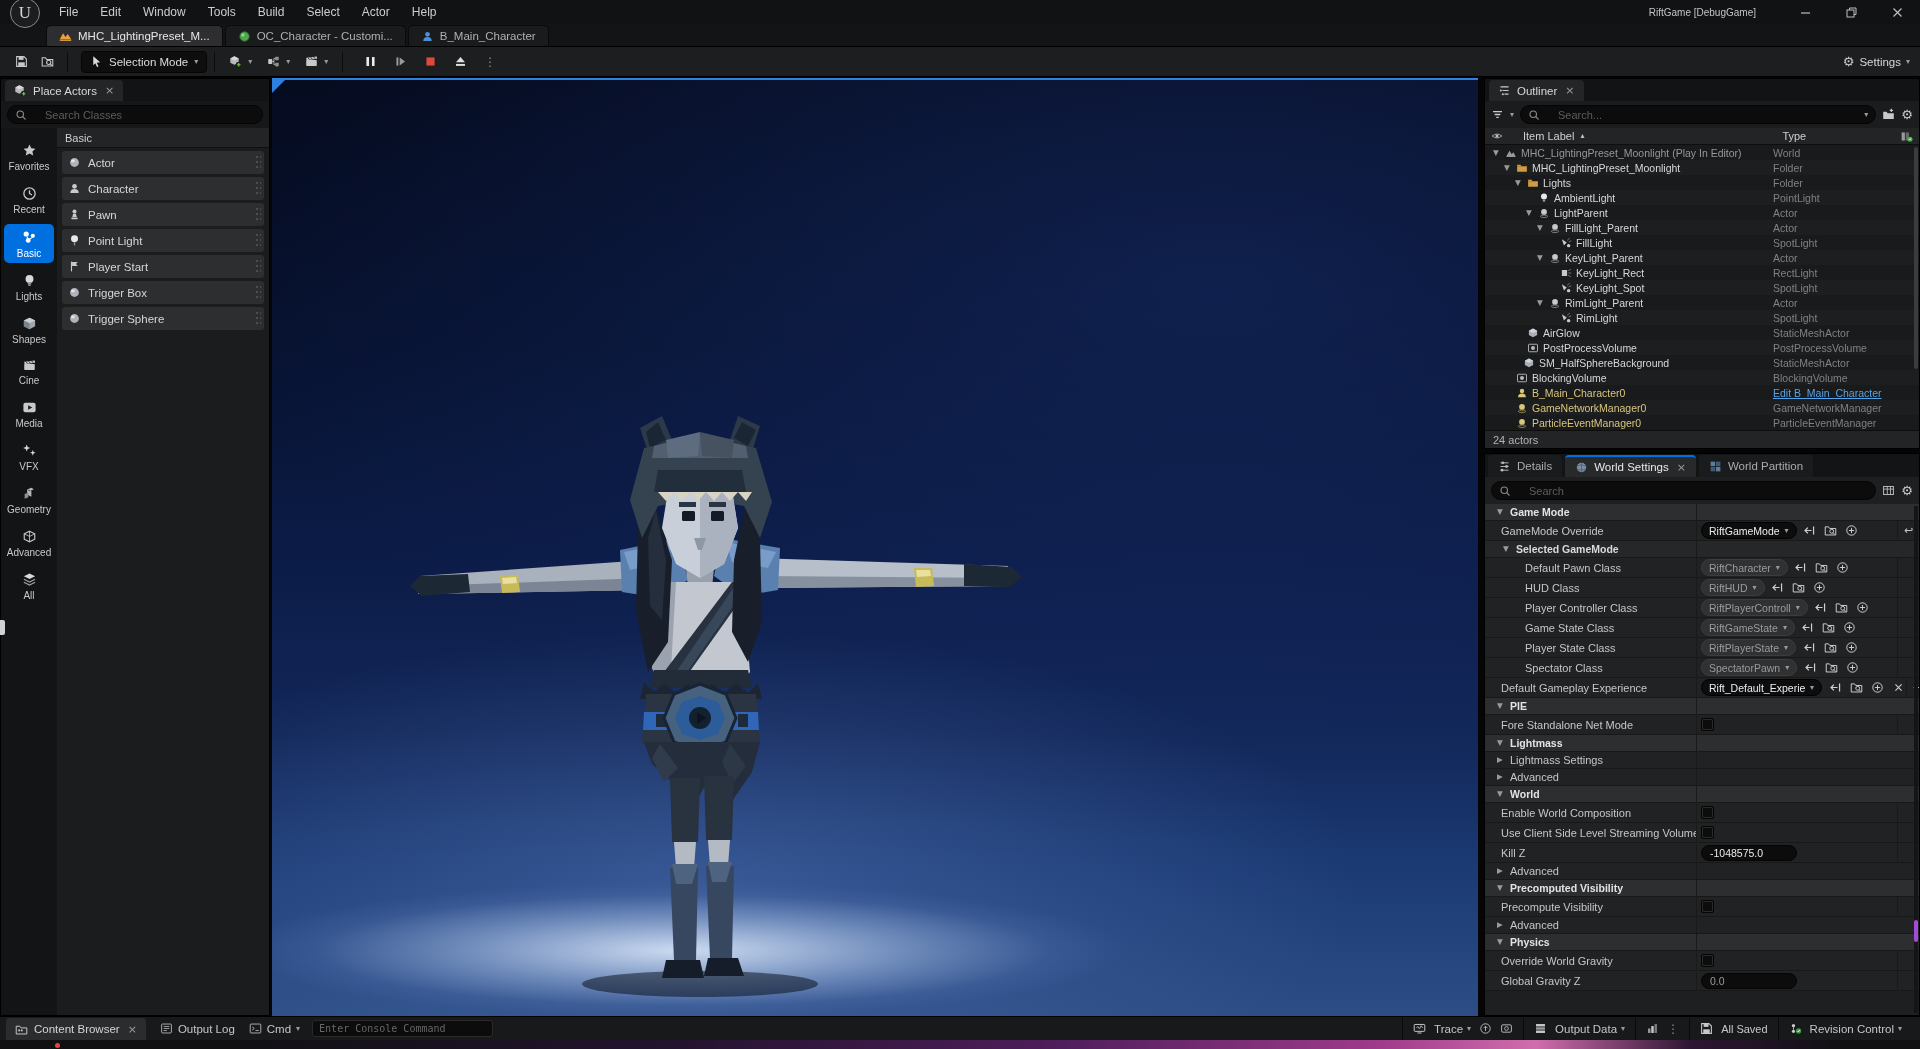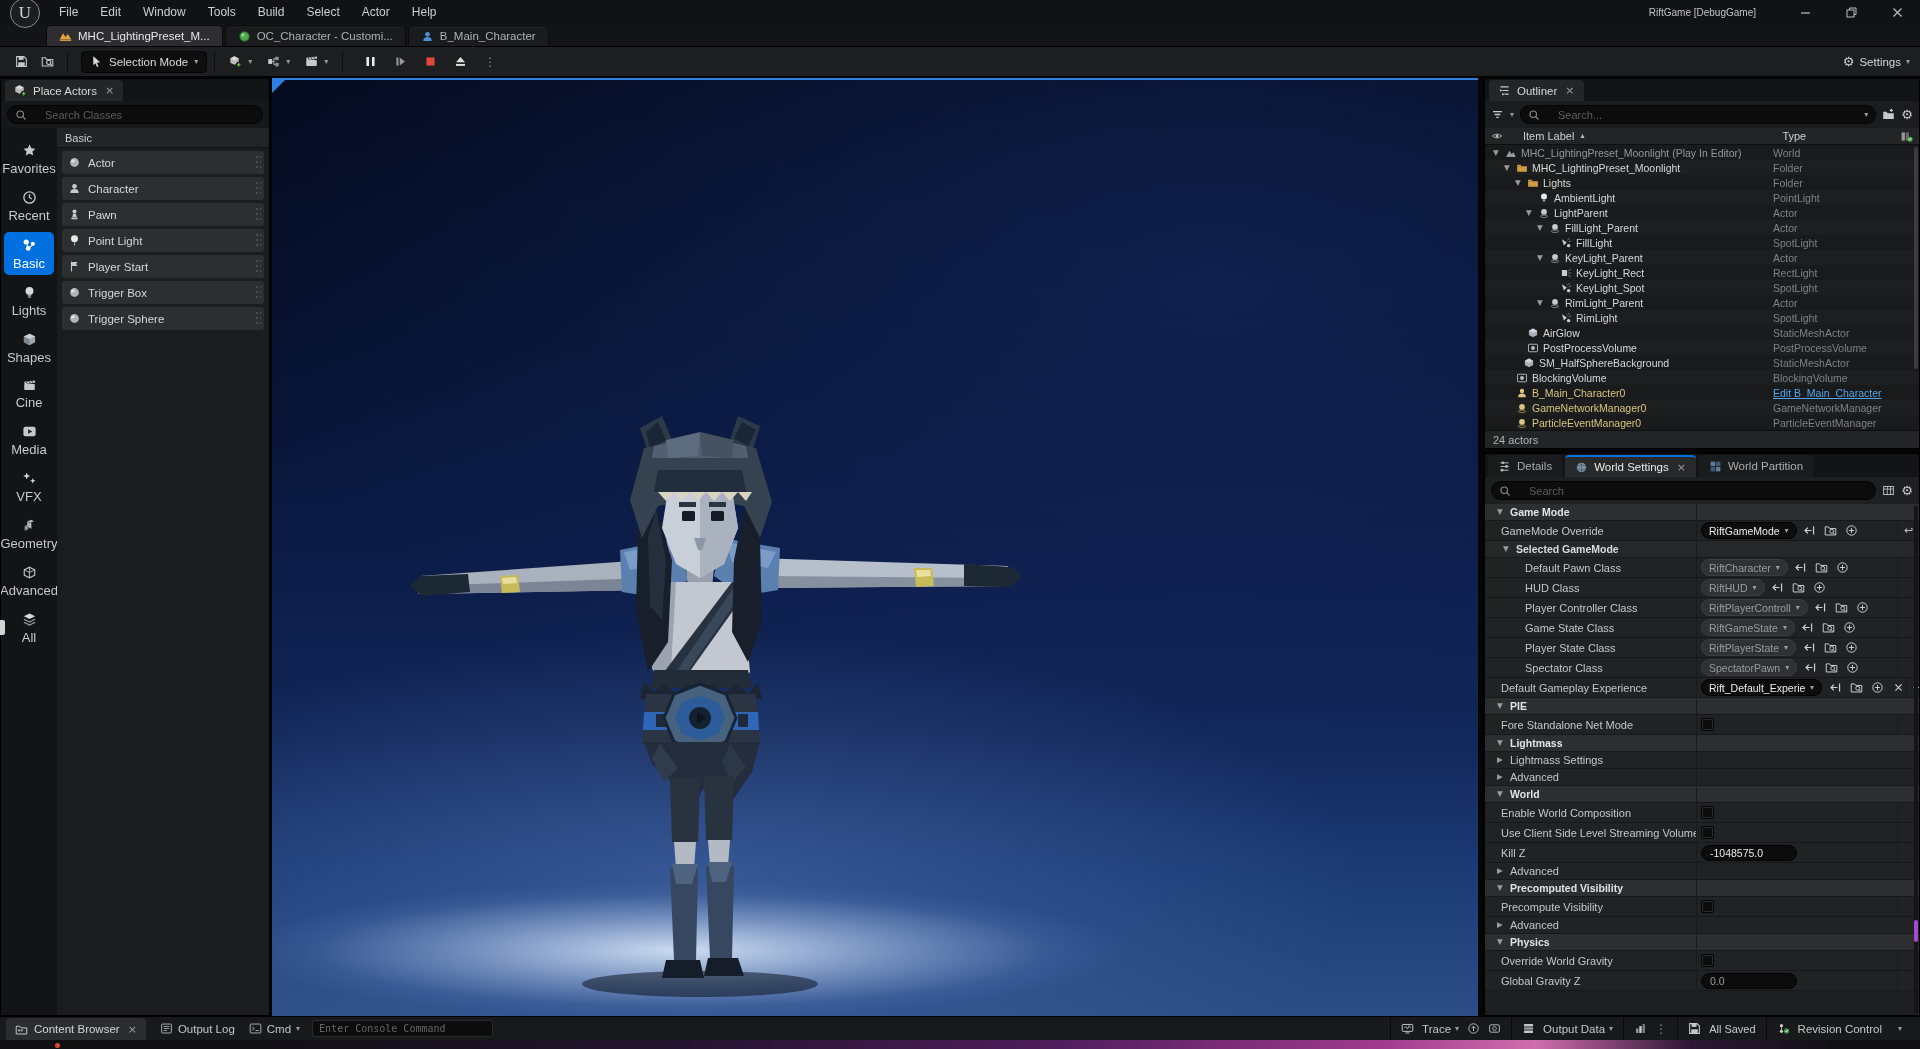--- a/index.html
+++ b/index.html
@@ -50,21 +50,21 @@
   .closex { color:#9a9a9a; font-size:11px; padding-left:2px; }
   .searchrow { padding:4px 6px; }
   .searchbox { height:19px; background:#0c0c0c; border:1px solid #040404; border-radius:10px;
     display:flex; align-items:center; gap:18px; padding:0 7px; }
   .searchbox input { flex:1; background:transparent; border:none; outline:none; color:#cfcfcf;
     font-size:11px; font-family:"Liberation Sans",sans-serif; min-width:0; }
   .searchbox input::placeholder { color:#5d5d5d; }
   .pa-body { display:flex; height:calc(100% - 49px); }
   .cat-rail { width:56px; background:#131415; padding-top:10px; display:flex; flex-direction:column; align-items:center; gap:5px; overflow:hidden; }
   .cat { width:50px; padding:5px 0 4px; display:flex; flex-direction:column; align-items:center; gap:3px;
-    border-radius:5px; color:#b9b9b9; font-size:13px; }
+    border-radius:5px; color:#b9b9b9; font-size:10px; }
   .cat.selected { background:#0070E0; color:#fff; }
   .pa-list { flex:1; background:#1b1c1d; overflow:hidden; }
   .pa-header { height:20px; background:#232425; display:flex; align-items:center; padding-left:8px;
     font-size:11px; color:#d0d0d0; border-bottom:1px solid #101010; }
   .pa-item { height:23px; margin:3px 5px; background:#2d2e30; border-radius:3px; display:flex; align-items:center;
     gap:7px; padding:0 6px; color:#d6d6d6; font-size:11.5px; position:relative; }
   .pa-item:after { content:""; position:absolute; right:3px; top:4px; bottom:4px; width:5px;
     background:radial-gradient(circle 1px at 1px 2px,#555 1px,transparent 1.2px) 0 0/4px 5px repeat; opacity:.8; }
 
   
@@ -1444,21 +1444,21 @@
     <div class="sb-group">
       <span>
           <svg viewBox="0 0 16 16" width="13" height="13">
             <circle cx="5.5" cy="4.5" r="2" fill="#c9c9c9"></circle>
             <circle cx="5.5" cy="11.5" r="2" fill="#c9c9c9"></circle>
             <path d="M5.5 6.5 v3" stroke="#c9c9c9" stroke-width="1.2"></path>
             <circle cx="11.8" cy="11" r="3.2" fill="#3E9B43"></circle>
             <path d="M10.3 11 l1.1 1.1 2 -2.3" stroke="#fff" stroke-width="1.1" fill="none"></path>
           </svg>
         </span>
-      <span class="sb-item" style="gap:16px">
+      <span class="sb-item" style="gap:4px">
         <span>Revision Control</span>
         <span class="chev glyph">▾</span>
       </span>
     </div>
   </div>
 </div>
 
 <div class="bottomstrip">
   <div class="strip-glow"></div>
   <div class="rec-dot"></div>

